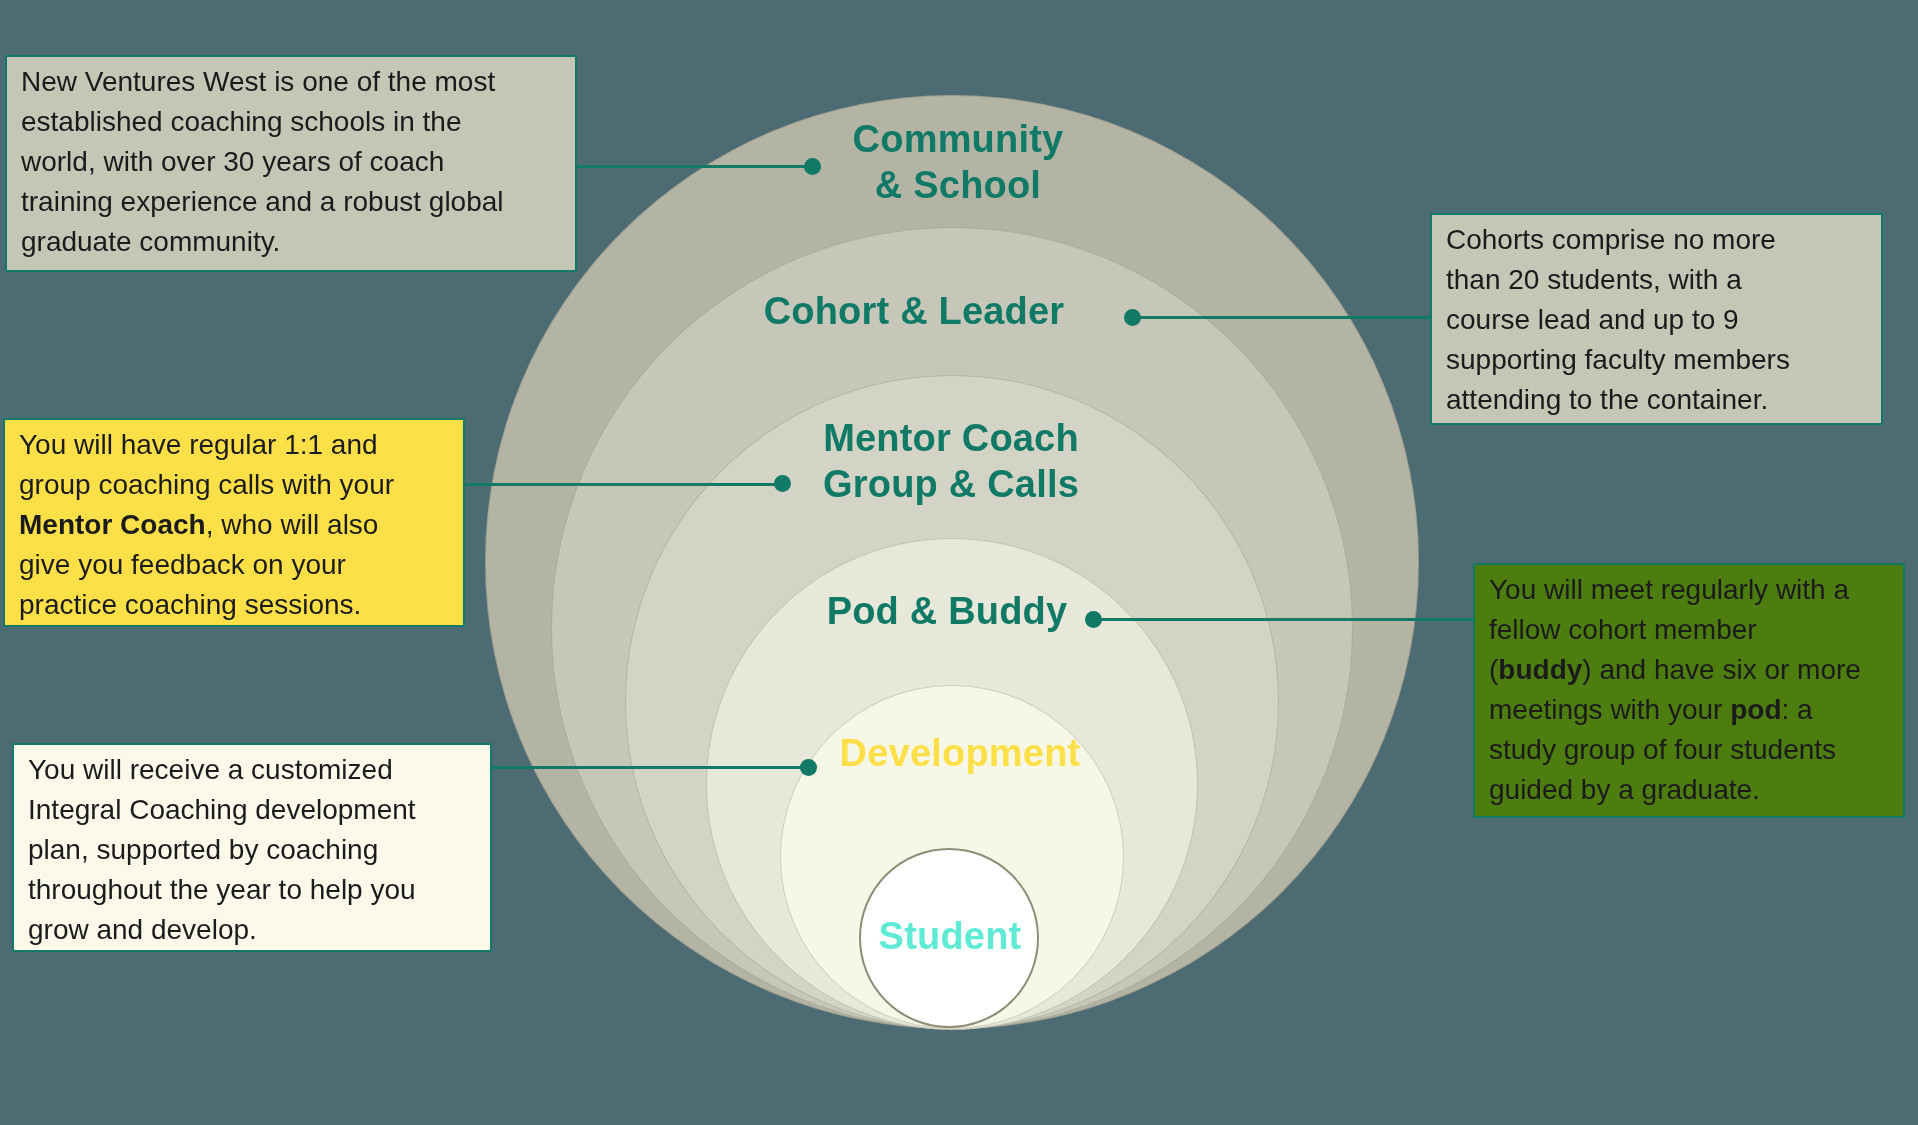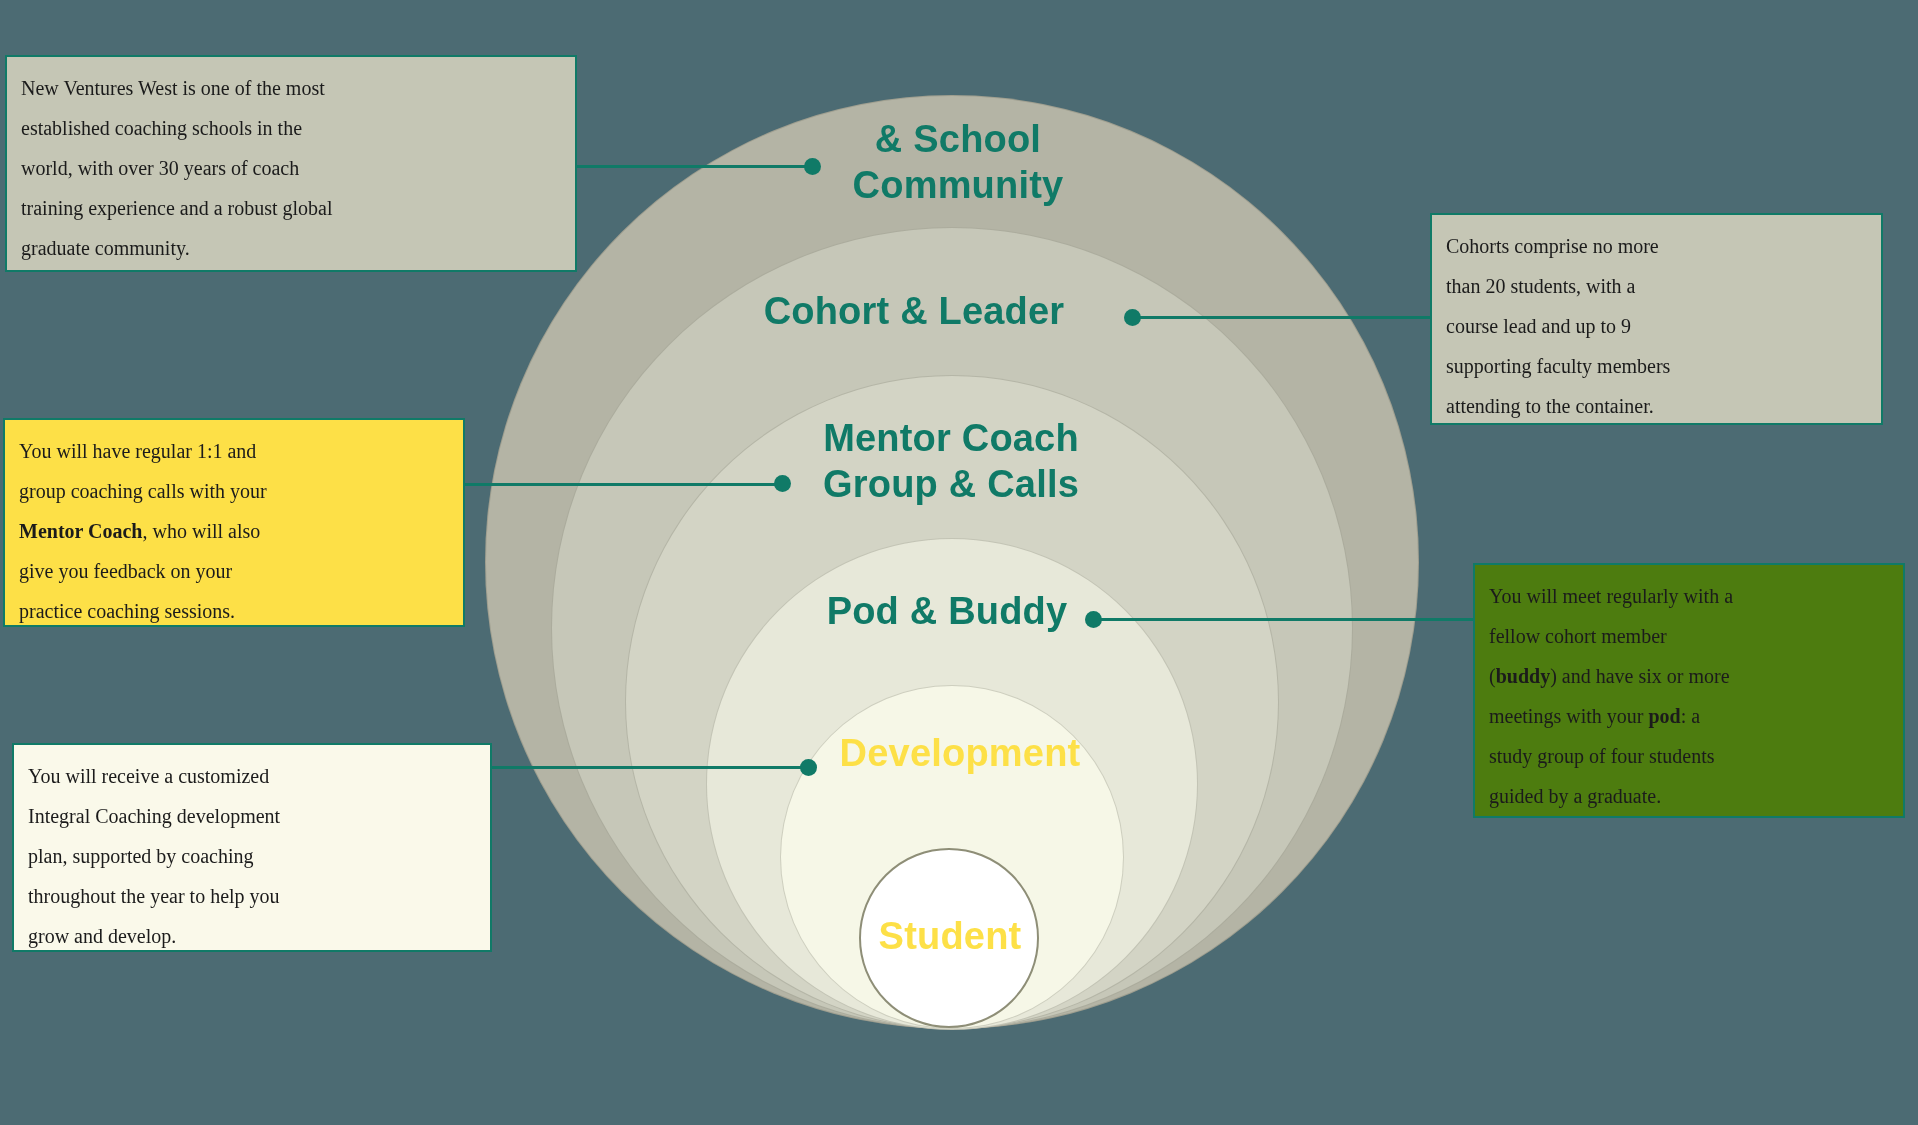--- a/index.html
+++ b/index.html
@@ -51,27 +51,26 @@
   .dot-community  {left:804px;top:158px;}
   .dot-cohort     {left:1124px;top:309px;}
   .dot-mentor     {left:774px;top:475px;}
   .dot-pod        {left:1085px;top:611px;}
   .dot-development{left:800px;top:759px;}
   
   .callout{
     position:absolute;
     box-sizing:border-box;
     border:2px solid;
-    padding:11px 14px;
-    font-size:20px;
+    padding:5px 14px;
+    font-size:28px;
     line-height:40px;
     color:#1b1b1b;
     white-space:pre-line;
     z-index:30;
-    font-family:Liberation Serif, serif;
   }
   .callout b{font-weight:bold;}
   .box-new-ventures{left:5px;   top:55px; width:572px;height:217px;}
   .box-cohorts     {left:1430px;top:213px;width:453px;height:212px;}
   .box-mentor      {left:3px;   top:418px;width:462px;height:209px;}
   .box-development {left:12px;  top:743px;width:480px;height:209px;}
   .box-pod         {left:1473px;top:563px;width:432px;height:255px;}
 </style>
 </head>
 <body>
@@ -79,37 +78,37 @@
 <div class="stage" style="background: rgb(76, 107, 115);">
 
   <div class="ring ring-1" style="background: rgb(180, 180, 165);"></div>
   <div class="ring ring-2" style="background: rgb(198, 199, 184);"></div>
   <div class="ring ring-3" style="background: rgb(211, 212, 197);"></div>
   <div class="ring ring-4" style="background: rgb(231, 232, 217);"></div>
   <div class="ring ring-5" style="background: rgb(246, 247, 231);"></div>
   <div class="ring ring-6" style="background: rgb(255, 255, 255);"></div>
 
   <div class="ring-label lbl-community" style="color: rgb(16, 122, 103);">
+    <div>Community</div>
     <div>&amp; School</div>
-    <div>Community</div>
   </div>
   <div class="ring-label lbl-cohort" style="color: rgb(16, 122, 103);">
     <div>Cohort &amp; Leader</div>
   </div>
   <div class="ring-label lbl-mentor" style="color: rgb(16, 122, 103);">
     <div>Mentor Coach</div>
     <div>Group &amp; Calls</div>
   </div>
   <div class="ring-label lbl-pod" style="color: rgb(16, 122, 103);">
     <div>Pod &amp; Buddy</div>
   </div>
   <div class="ring-label lbl-development" style="color: #fde047;">
     <div>Development</div>
   </div>
-  <div class="ring-label lbl-student" style="color: #fde047;">
+  <div class="ring-label lbl-student" style="color: #5eead4;">
     <div>Student</div>
   </div>
 
   <div class="connector conn-community" style="background: rgb(16, 122, 103);"></div>
   <div class="connector conn-cohort" style="background: rgb(16, 122, 103);"></div>
   <div class="connector conn-mentor" style="background: rgb(16, 122, 103);"></div>
   <div class="connector conn-pod" style="background: rgb(16, 122, 103);"></div>
   <div class="connector conn-development" style="background: rgb(16, 122, 103);"></div>
 
   <div class="dot dot-community" style="background: rgb(16, 122, 103);"></div>

